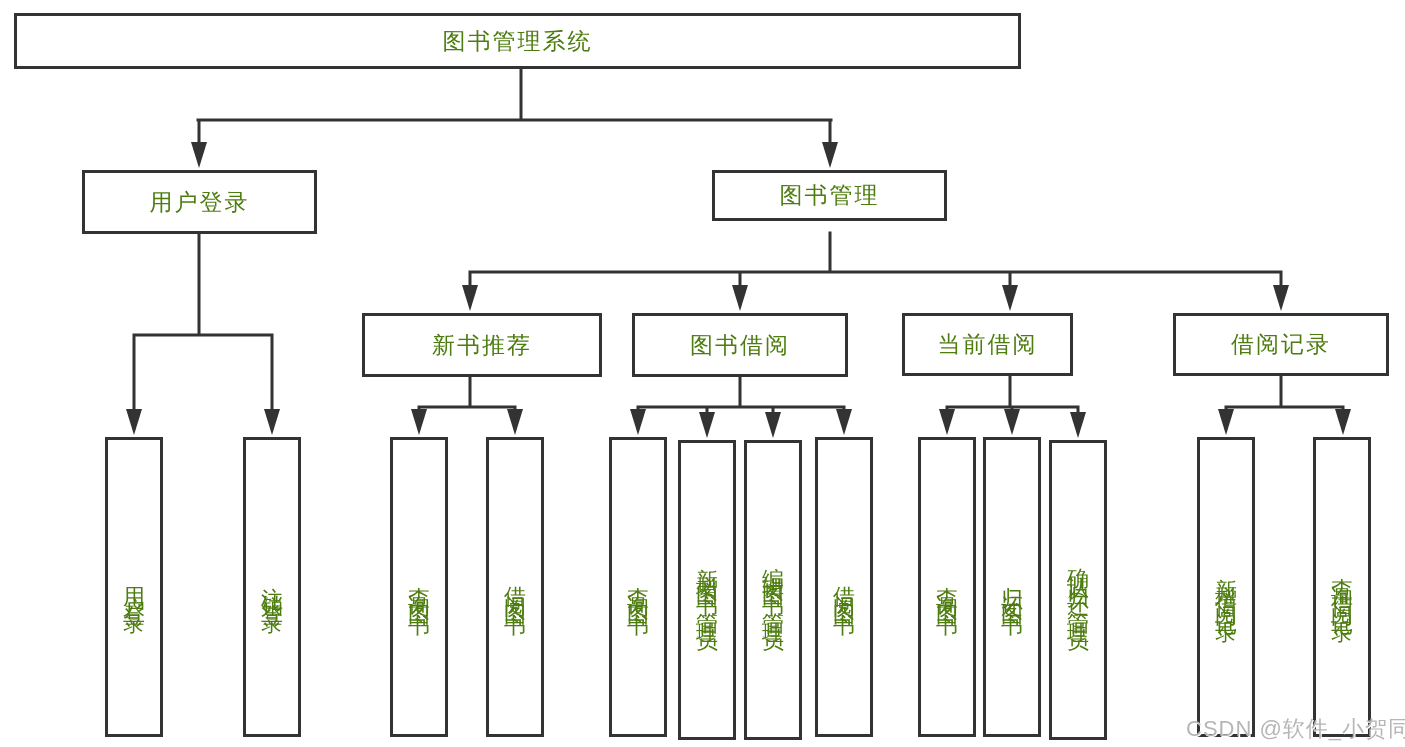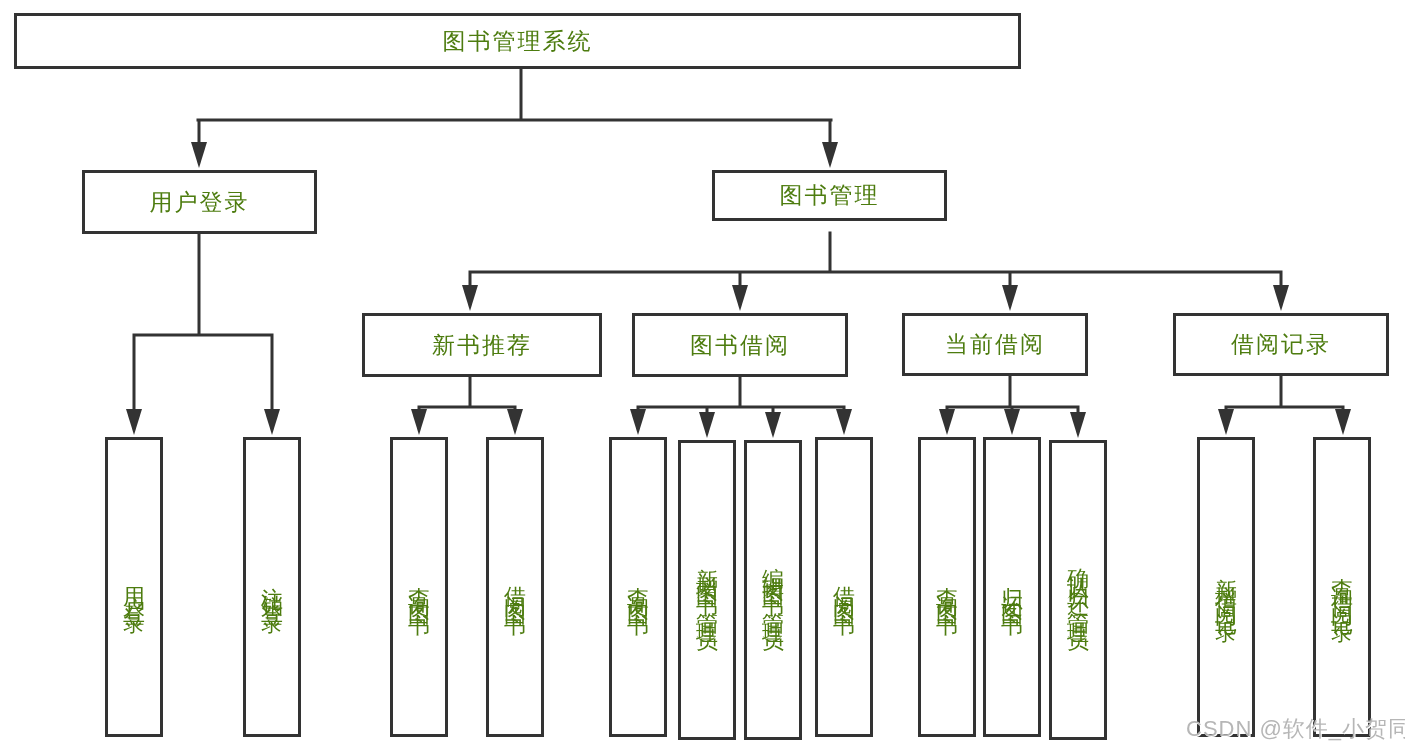--- a/index.html
+++ b/index.html
@@ -100,21 +100,21 @@
     </g>
   </svg>
 
   <div class="hbox" style="left:14px; top:13px; width:1007px; height:56px;">图书管理系统</div>
 
   <div class="hbox" style="left:82px; top:170px; width:235px; height:64px;">用户登录</div>
   <div class="hbox" style="left:712px; top:170px; width:235px; height:51px;">图书管理</div>
 
   <div class="hbox" style="left:362px; top:313px; width:240px; height:64px;">新书推荐</div>
   <div class="hbox" style="left:632px; top:313px; width:216px; height:64px;">图书借阅</div>
-  <div class="hbox" style="left:902px; top:313px; width:186px; height:63px;">当前借阅</div>
+  <div class="hbox" style="left:902px; top:313px; width:171px; height:63px;">当前借阅</div>
   <div class="hbox" style="left:1173px; top:313px; width:216px; height:63px;">借阅记录</div>
 
   <div class="vbox" style="left:105px;">用户登录</div>
   <div class="vbox" style="left:243px;">注销登录</div>
 
   <div class="vbox" style="left:390px;">查询图书</div>
   <div class="vbox" style="left:486px;">借阅图书</div>
 
   <div class="vbox" style="left:609px;">查询图书</div>
   <div class="vbox offset" style="left:678px;">新增图书（管理员）</div>

